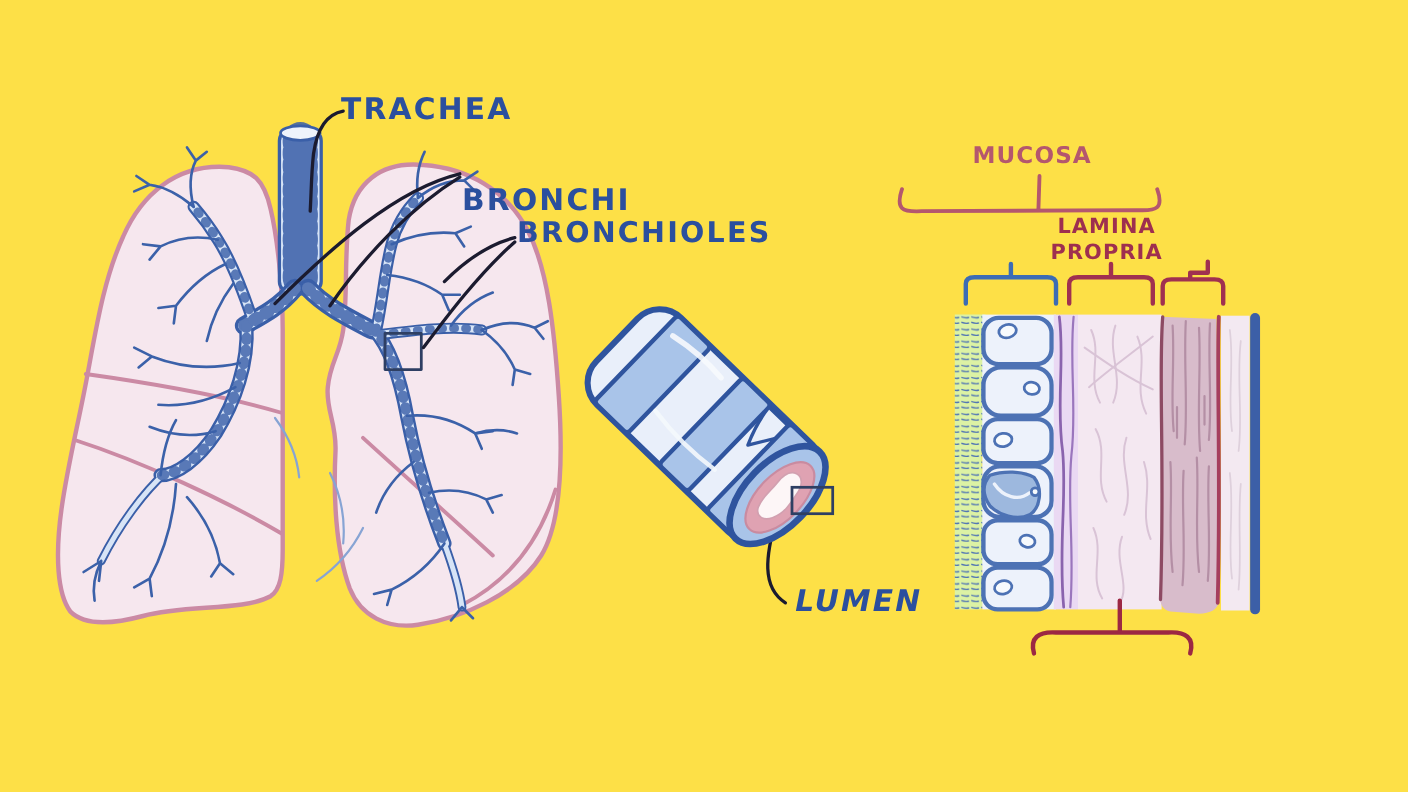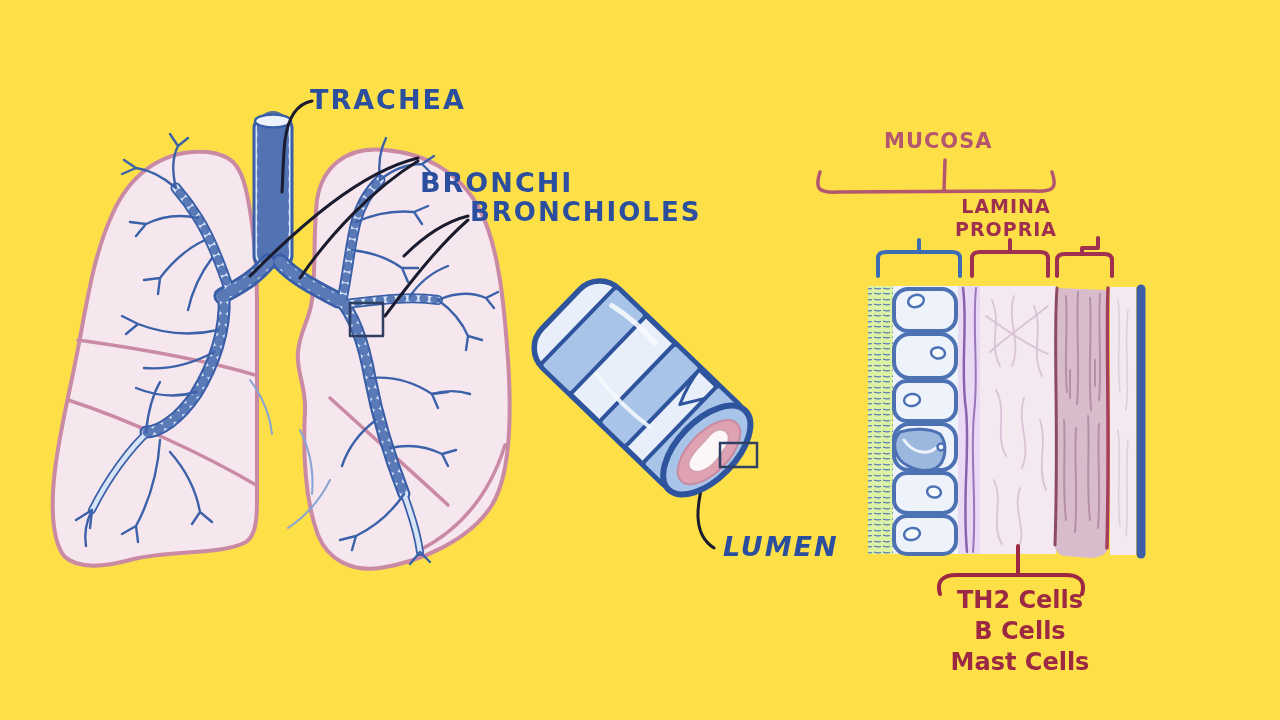--- a/index.html
+++ b/index.html
@@ -254,19 +254,14 @@
 <div id="bronchi-label" class="lbl lbl-blue">BRONCHI</div>
 <div id="bronchioles-label" class="lbl lbl-blue">BRONCHIOLES</div>
 <div id="lumen-label" class="lbl lbl-blue">LUMEN</div>
 <div id="mucosa-label" class="lbl lbl-rose">MUCOSA</div>
 
 <div id="lamina-label" class="col-label">
   <div>LAMINA</div>
   <div>PROPRIA</div>
 </div>
 
-<div id="immune-cells-label" class="lbl-darkred">
-  <div>TH2 Cells</div>
-  <div>B Cells</div>
-  <div>Mast Cells</div>
+
 </div>
 
-</div>
-
 </body></html>

